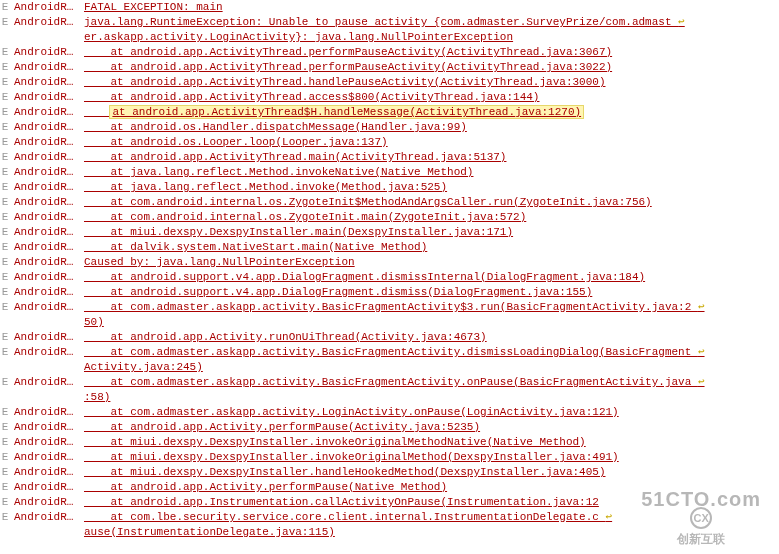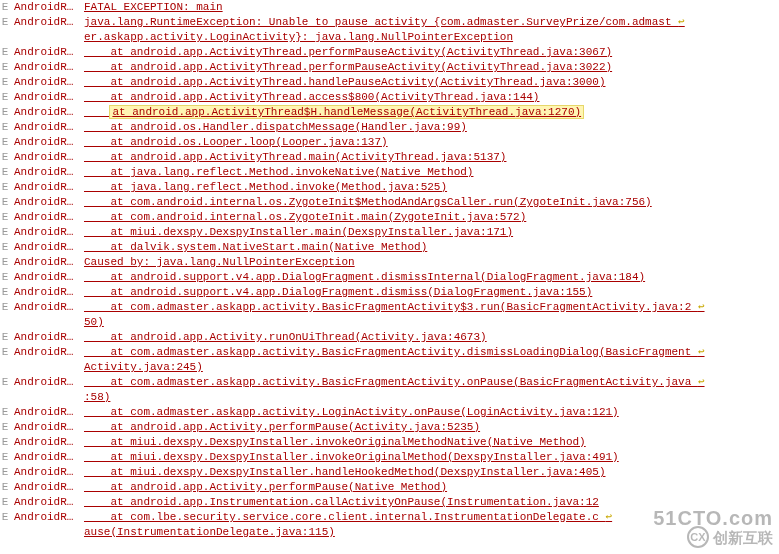--- a/index.html
+++ b/index.html
@@ -4,25 +4,25 @@
 <style>
 * { margin:0; padding:0; box-sizing:border-box; }
 body { width:779px; height:554px; overflow:hidden; font-family:Menlo,Consolas,"Courier New",monospace; font-size:11px; line-height:15px; background:#fff; color:#a90000; position:relative; }
 .log { white-space:pre; }
 .log-row { display:flex; }
 .gutter { width:10px; min-width:10px; color:#999; text-align:center; }
 .tag { color:#a90000; padding-left:4px; width:70px; min-width:70px; overflow:hidden; }
 .msg { color:#a90000; padding-left:4px; flex:1; overflow:hidden;text-decoration:underline; }
 .wrap-icon { color:#c8a800; }
 .hl { background:#fff5b3; outline:1px solid #e6d769; padding:0 2px; }
-.watermark { position:absolute; right:6px; bottom:6px; opacity:.35; font-family:Arial,sans-serif; color:#333; text-align:left; pointer-events:none; }
+.watermark { position:absolute; right:18px; bottom:6px; opacity:.35; font-family:Arial,sans-serif; color:#333; text-align:left; pointer-events:none; }
 .watermark .big { font-size:20px; font-weight:bold; letter-spacing:1px; }
-.watermark .row2 { display:flex; align-items:center; gap:4px; justify-content:flex-end; }
+.watermark .row2 { display:flex; align-items:center; gap:4px; justify-content:flex-end;flex-direction:column; }
 .watermark .circ { width:22px; height:22px; border:2px solid #333; border-radius:50%; display:inline-flex; align-items:center; justify-content:center; font-size:11px; font-weight:bold; }
-.watermark .cn { font-size:15px; font-weight:bold; }
+.watermark .cn { font-size:12px; font-weight:bold;font-family:Liberation Mono, monospace; }
 </style>
 </head>
 <body>
 
 <div class="log" id="log"><div class="log-row"><span class="gutter">E</span><span class="tag">AndroidR…</span><span class="msg">FATAL EXCEPTION: main</span></div><div class="log-row"><span class="gutter">E</span><span class="tag">AndroidR…</span><span class="msg">java.lang.RuntimeException: Unable to pause activity {com.admaster.SurveyPrize/com.admast <span class="wrap-icon">↩</span></span></div><div class="log-row"><span class="gutter"></span><span class="tag"></span><span class="msg">er.askapp.activity.LoginActivity}: java.lang.NullPointerException</span></div><div class="log-row"><span class="gutter">E</span><span class="tag">AndroidR…</span><span class="msg">    at android.app.ActivityThread.performPauseActivity(ActivityThread.java:3067)</span></div><div class="log-row"><span class="gutter">E</span><span class="tag">AndroidR…</span><span class="msg">    at android.app.ActivityThread.performPauseActivity(ActivityThread.java:3022)</span></div><div class="log-row"><span class="gutter">E</span><span class="tag">AndroidR…</span><span class="msg">    at android.app.ActivityThread.handlePauseActivity(ActivityThread.java:3000)</span></div><div class="log-row"><span class="gutter">E</span><span class="tag">AndroidR…</span><span class="msg">    at android.app.ActivityThread.access$800(ActivityThread.java:144)</span></div><div class="log-row"><span class="gutter">E</span><span class="tag">AndroidR…</span><span class="msg">    <span class="hl">at android.app.ActivityThread$H.handleMessage(ActivityThread.java:1270)</span></span></div><div class="log-row"><span class="gutter">E</span><span class="tag">AndroidR…</span><span class="msg">    at android.os.Handler.dispatchMessage(Handler.java:99)</span></div><div class="log-row"><span class="gutter">E</span><span class="tag">AndroidR…</span><span class="msg">    at android.os.Looper.loop(Looper.java:137)</span></div><div class="log-row"><span class="gutter">E</span><span class="tag">AndroidR…</span><span class="msg">    at android.app.ActivityThread.main(ActivityThread.java:5137)</span></div><div class="log-row"><span class="gutter">E</span><span class="tag">AndroidR…</span><span class="msg">    at java.lang.reflect.Method.invokeNative(Native Method)</span></div><div class="log-row"><span class="gutter">E</span><span class="tag">AndroidR…</span><span class="msg">    at java.lang.reflect.Method.invoke(Method.java:525)</span></div><div class="log-row"><span class="gutter">E</span><span class="tag">AndroidR…</span><span class="msg">    at com.android.internal.os.ZygoteInit$MethodAndArgsCaller.run(ZygoteInit.java:756)</span></div><div class="log-row"><span class="gutter">E</span><span class="tag">AndroidR…</span><span class="msg">    at com.android.internal.os.ZygoteInit.main(ZygoteInit.java:572)</span></div><div class="log-row"><span class="gutter">E</span><span class="tag">AndroidR…</span><span class="msg">    at miui.dexspy.DexspyInstaller.main(DexspyInstaller.java:171)</span></div><div class="log-row"><span class="gutter">E</span><span class="tag">AndroidR…</span><span class="msg">    at dalvik.system.NativeStart.main(Native Method)</span></div><div class="log-row"><span class="gutter">E</span><span class="tag">AndroidR…</span><span class="msg">Caused by: java.lang.NullPointerException</span></div><div class="log-row"><span class="gutter">E</span><span class="tag">AndroidR…</span><span class="msg">    at android.support.v4.app.DialogFragment.dismissInternal(DialogFragment.java:184)</span></div><div class="log-row"><span class="gutter">E</span><span class="tag">AndroidR…</span><span class="msg">    at android.support.v4.app.DialogFragment.dismiss(DialogFragment.java:155)</span></div><div class="log-row"><span class="gutter">E</span><span class="tag">AndroidR…</span><span class="msg">    at com.admaster.askapp.activity.BasicFragmentActivity$3.run(BasicFragmentActivity.java:2 <span class="wrap-icon">↩</span></span></div><div class="log-row"><span class="gutter"></span><span class="tag"></span><span class="msg">50)</span></div><div class="log-row"><span class="gutter">E</span><span class="tag">AndroidR…</span><span class="msg">    at android.app.Activity.runOnUiThread(Activity.java:4673)</span></div><div class="log-row"><span class="gutter">E</span><span class="tag">AndroidR…</span><span class="msg">    at com.admaster.askapp.activity.BasicFragmentActivity.dismissLoadingDialog(BasicFragment <span class="wrap-icon">↩</span></span></div><div class="log-row"><span class="gutter"></span><span class="tag"></span><span class="msg">Activity.java:245)</span></div><div class="log-row"><span class="gutter">E</span><span class="tag">AndroidR…</span><span class="msg">    at com.admaster.askapp.activity.BasicFragmentActivity.onPause(BasicFragmentActivity.java <span class="wrap-icon">↩</span></span></div><div class="log-row"><span class="gutter"></span><span class="tag"></span><span class="msg">:58)</span></div><div class="log-row"><span class="gutter">E</span><span class="tag">AndroidR…</span><span class="msg">    at com.admaster.askapp.activity.LoginActivity.onPause(LoginActivity.java:121)</span></div><div class="log-row"><span class="gutter">E</span><span class="tag">AndroidR…</span><span class="msg">    at android.app.Activity.performPause(Activity.java:5235)</span></div><div class="log-row"><span class="gutter">E</span><span class="tag">AndroidR…</span><span class="msg">    at miui.dexspy.DexspyInstaller.invokeOriginalMethodNative(Native Method)</span></div><div class="log-row"><span class="gutter">E</span><span class="tag">AndroidR…</span><span class="msg">    at miui.dexspy.DexspyInstaller.invokeOriginalMethod(DexspyInstaller.java:491)</span></div><div class="log-row"><span class="gutter">E</span><span class="tag">AndroidR…</span><span class="msg">    at miui.dexspy.DexspyInstaller.handleHookedMethod(DexspyInstaller.java:405)</span></div><div class="log-row"><span class="gutter">E</span><span class="tag">AndroidR…</span><span class="msg">    at android.app.Activity.performPause(Native Method)</span></div><div class="log-row"><span class="gutter">E</span><span class="tag">AndroidR…</span><span class="msg">    at android.app.Instrumentation.callActivityOnPause(Instrumentation.java:12</span></div><div class="log-row"><span class="gutter">E</span><span class="tag">AndroidR…</span><span class="msg">    at com.lbe.security.service.core.client.internal.InstrumentationDelegate.c <span class="wrap-icon">↩</span></span></div><div class="log-row"><span class="gutter"></span><span class="tag"></span><span class="msg">ause(InstrumentationDelegate.java:115)</span></div></div>
 
 <div class="watermark">
   <div class="big">51CTO.com</div>
   <div class="row2">
     <span class="circ">CX</span>

